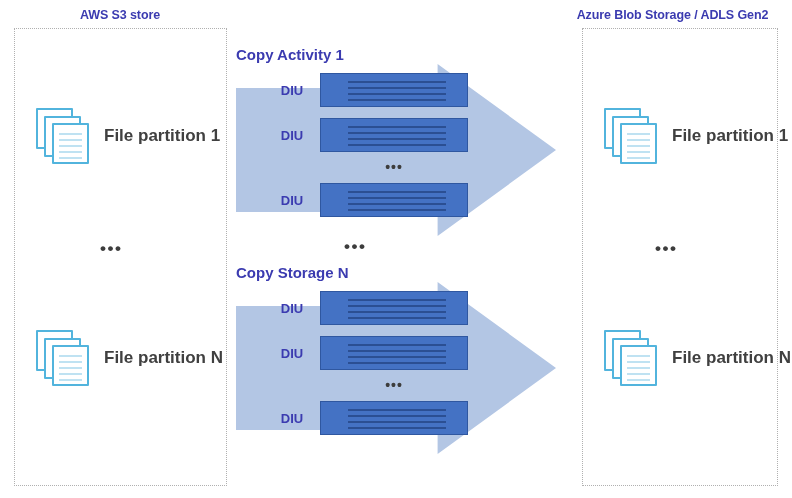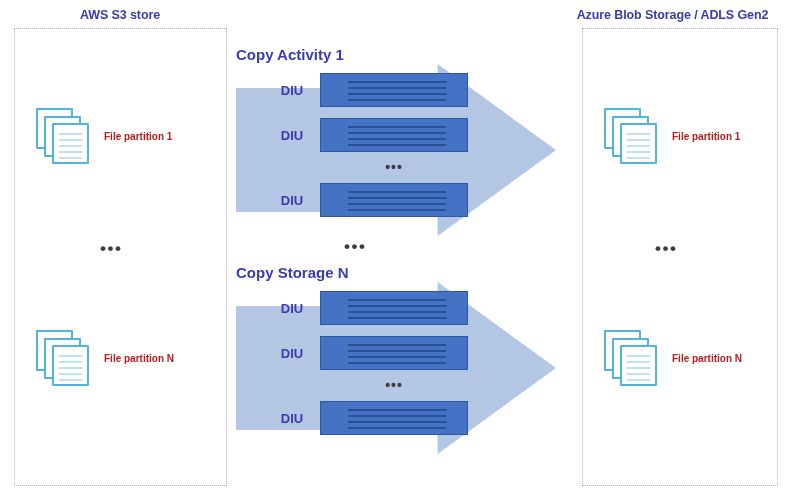--- a/index.html
+++ b/index.html
@@ -44,23 +44,23 @@
   #dst-box { left: 582px; top: 28px; width: 196px; height: 458px; }
 
   
   .partition {
     position: absolute;
     display: flex;
     align-items: center;
     gap: 14px;
   }
   .partition-label {
-    font-size: 10px;
-    font-weight: bold;
-    color: #b91c1c;
+    font-size: 17px;
+    font-weight: bold;
+    color: #404040;
     white-space: nowrap;
   }
 
   
   .file-stack {
     position: relative;
     width: 54px;
     height: 56px;
     flex: 0 0 auto;
   }

